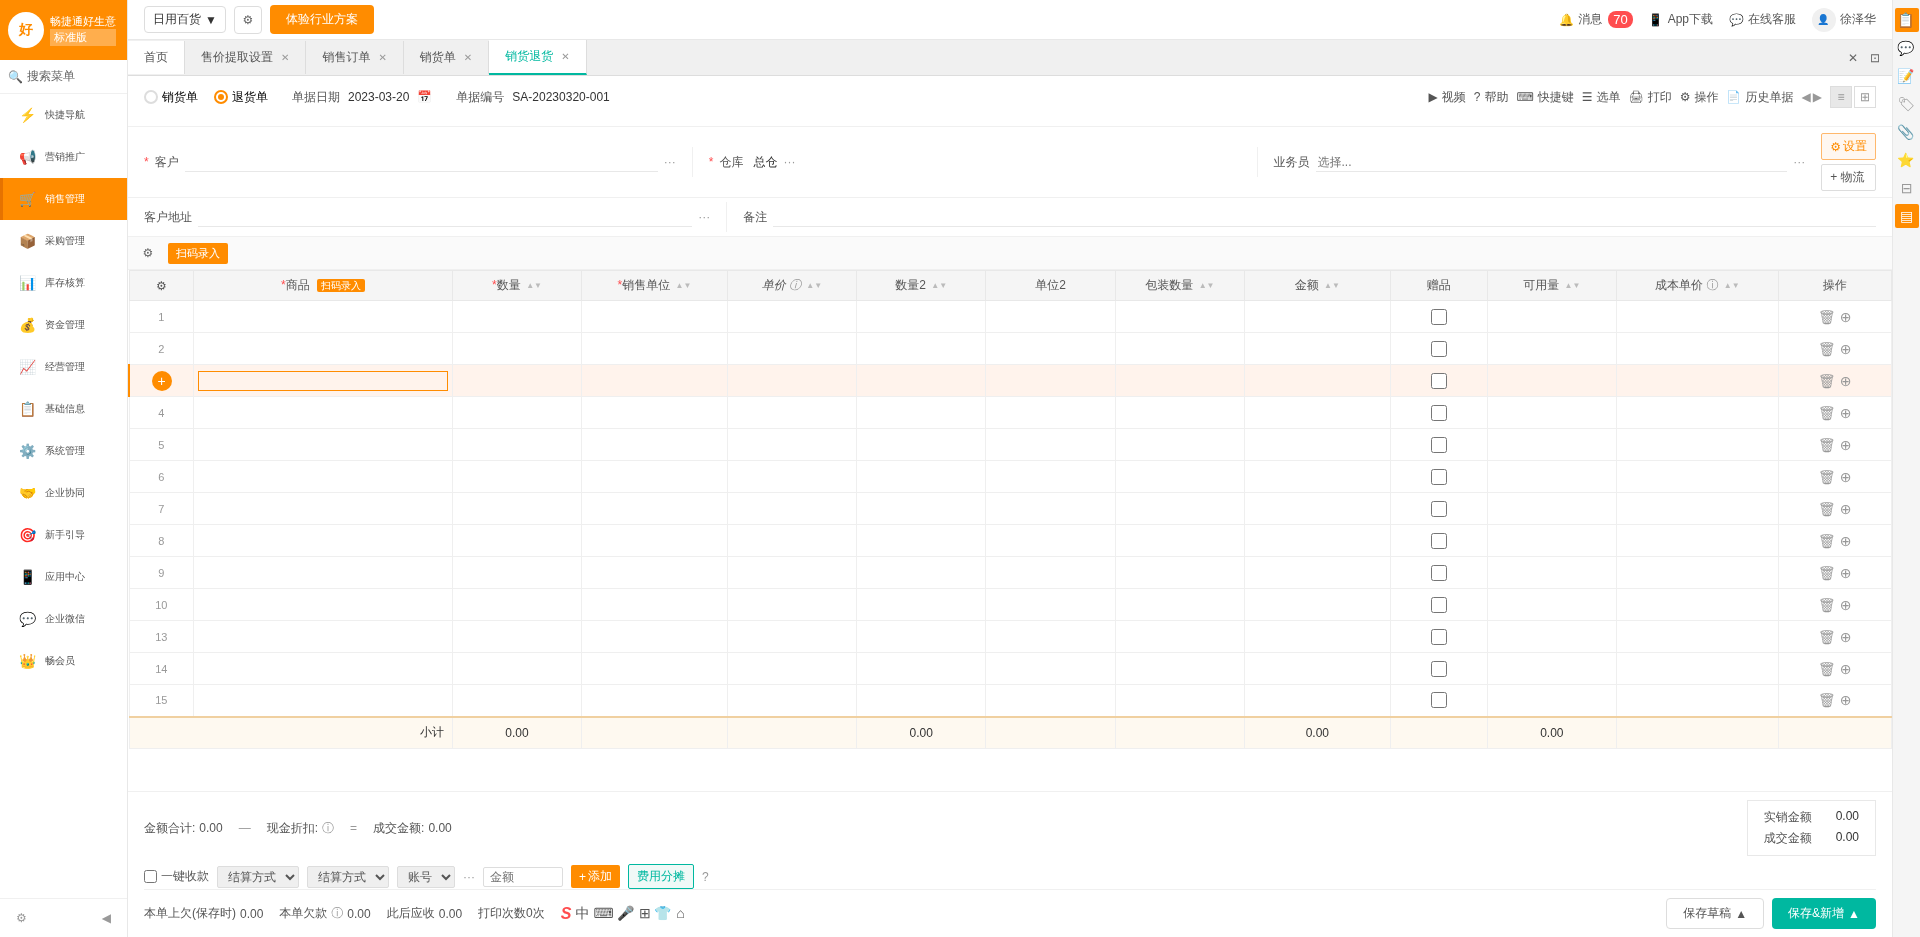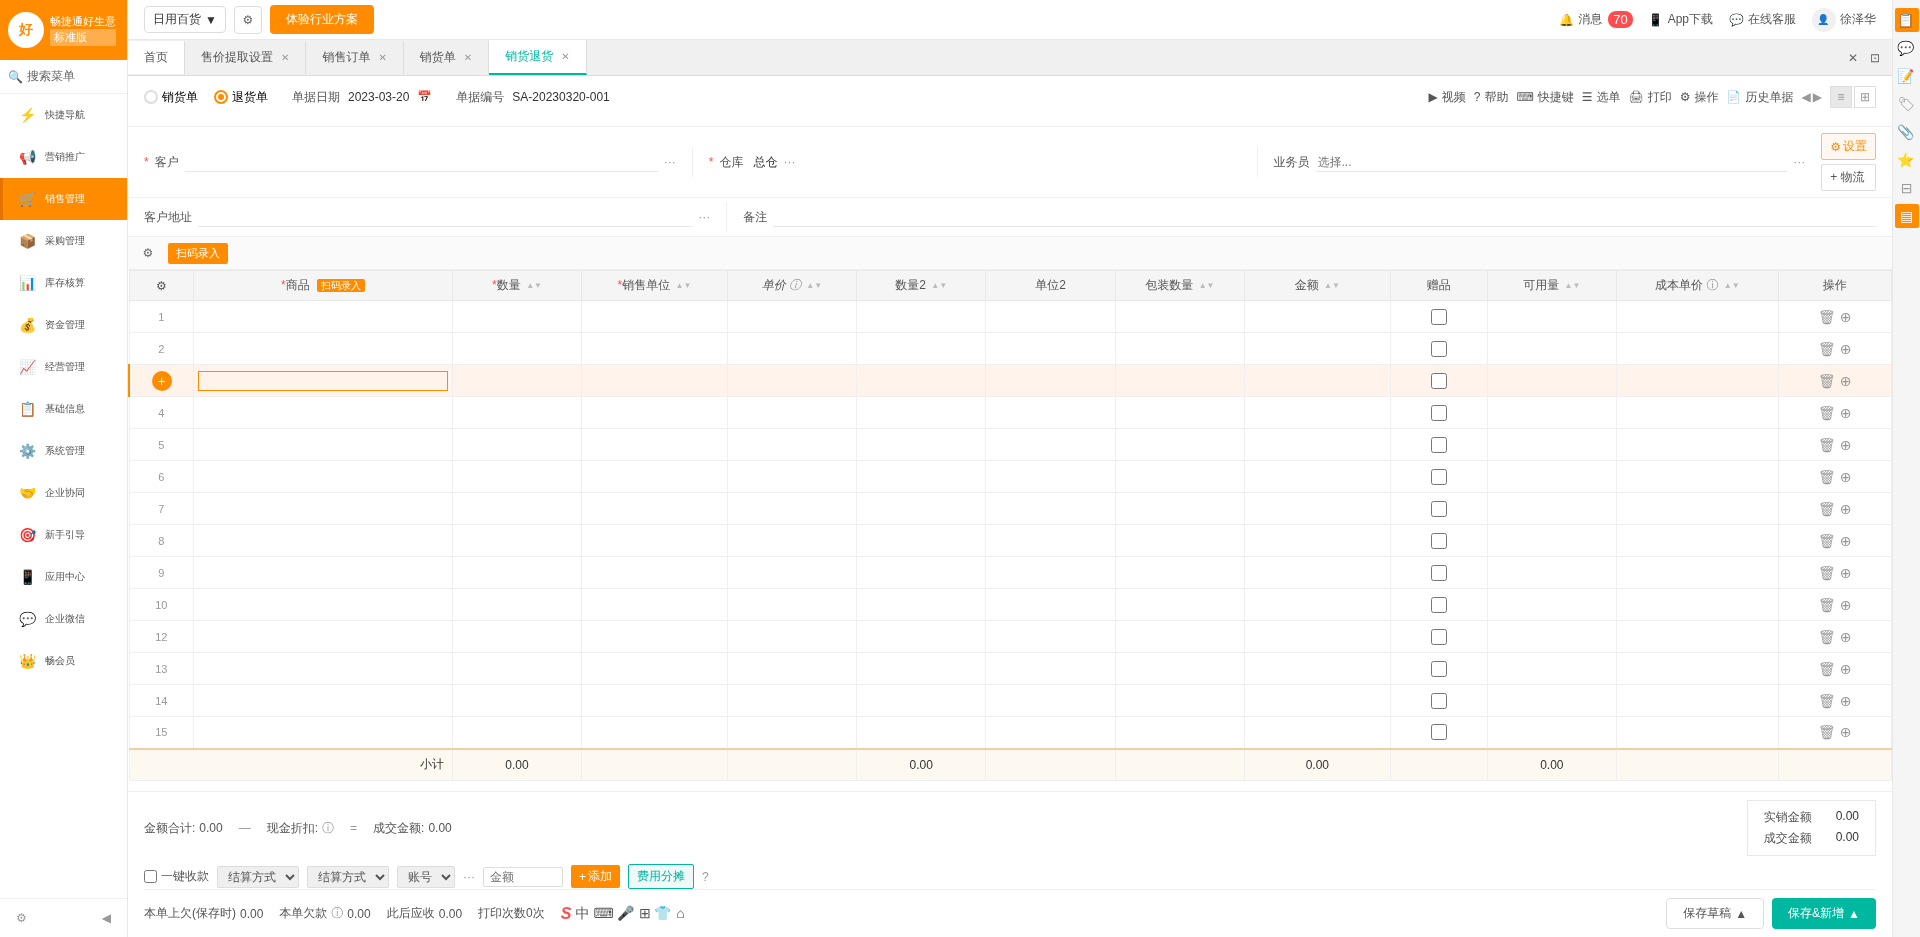--- a/index.html
+++ b/index.html
@@ -644,42 +644,20 @@
                 <td></td>
                 <td>
                   <div class="row-actions">
                     <span class="row-action-btn">🗑</span>
                     <span class="row-action-btn">⊕</span>
                   </div>
                 </td>
               </tr>
             <tr>
                 <td class="row-num">10</td>
-                <td></td>
-                <td></td>
-                <td></td>
-                <td></td>
-                <td></td>
-                <td></td>
-                <td></td>
-                <td></td>
-                <td>
-                  <input type="checkbox" class="checkbox-cell" style="">
-                </td>
-                <td></td>
-                <td></td>
-                <td>
-                  <div class="row-actions">
-                    <span class="row-action-btn">🗑</span>
-                    <span class="row-action-btn">⊕</span>
-                  </div>
-                </td>
-              </tr>
-            <tr>
-                <td class="row-num">12</td>
                 <td></td>
                 <td></td>
                 <td></td>
                 <td></td>
                 <td></td>
                 <td></td>
                 <td></td>
                 <td></td>
                 <td>
                   <input type="checkbox" class="checkbox-cell" style="">

